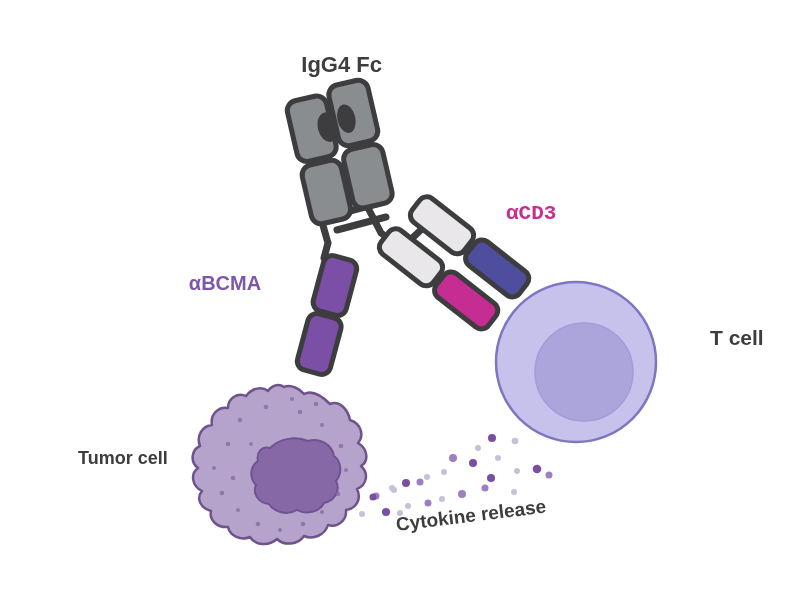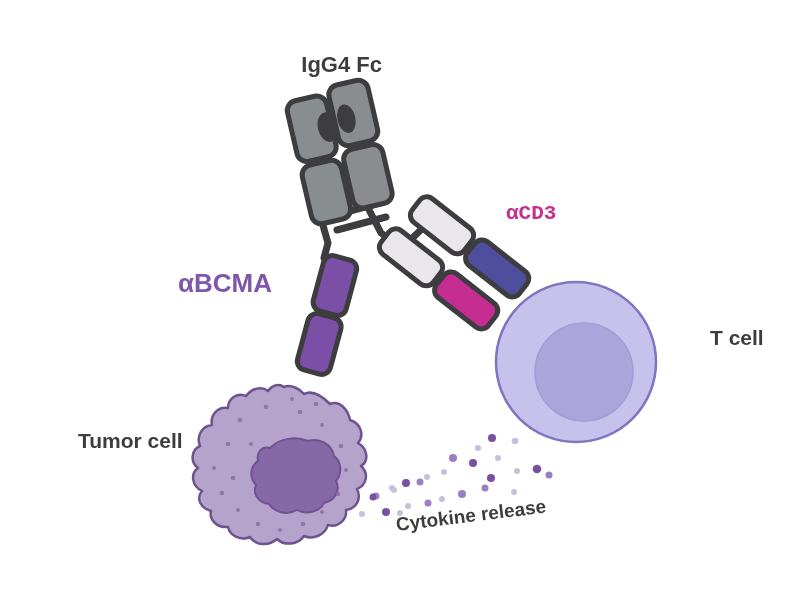--- a/index.html
+++ b/index.html
@@ -14,24 +14,24 @@
   .lbl{
     position:absolute;
     font-weight:bold;
     color:var(--text-dark);
     white-space:nowrap;
     line-height:25px;
   }
   .lbl .ln{display:block;}
   #fc-label{left:222px;top:32px;width:160px;text-align:right;font-size:22px;margin-top:20px;}
   #cd3-label{left:506px;top:201px;font-size:21px;color:var(--cd3-label);font-family:Liberation Mono, monospace;}
-  #bcma-label{left:150px;top:271px;width:150px;text-align:center;font-size:26px;}
+  #bcma-label{left:150px;top:271px;width:150px;text-align:center;font-size:20px;}
   #bcma-label .ln1{color:var(--bcma-label);}
   #tcell-label{left:663px;top:325px;font-size:21px;margin-left:47px;}
-  #tumor-label{left:78px;top:428px;font-size:21px;}
+  #tumor-label{left:78px;top:446px;font-size:18px;}
   #cytokine-label{left:396px;top:512px;font-size:19px;transform:rotate(-7deg);transform-origin:left center;}
 </style>
 </head>
 <body>
 
 <div id="canvas">
 
   <svg id="diagram-svg" width="800" height="600" viewBox="0 0 800 600">
 
     <g>

